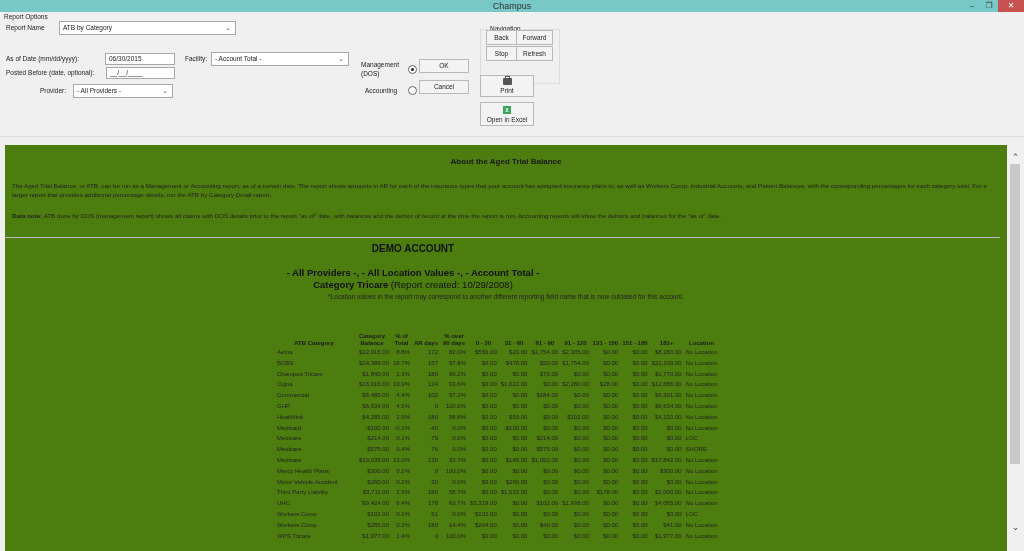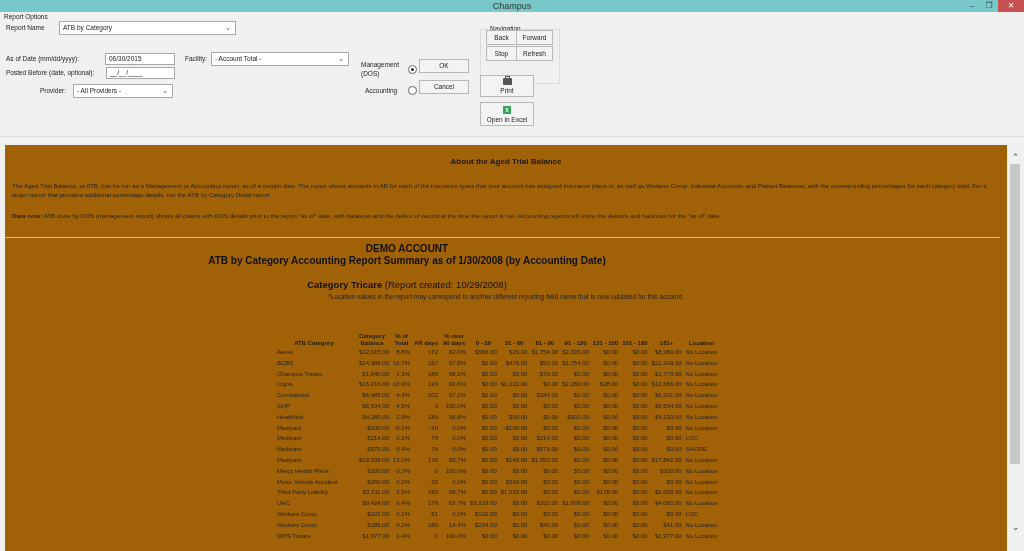--- a/index.html
+++ b/index.html
@@ -13,30 +13,30 @@
     .panel { position: absolute; left: 0; top: 12px; width: 1024px; height: 125px; background: #f0f0f0; border-bottom: 1px solid #dcdcdc; }
     .lbl { position: absolute; font-size: 6.5px; color: #222; white-space: nowrap; }
     .input { position: absolute; background: #fff; border: 1px solid #a8a8a8; font-size: 6.5px; line-height: 10px; padding-left: 3px; color: #222; height: 12px; }
     .select { position: absolute; background: #fff; border: 1px solid #a8a8a8; font-size: 6.5px; line-height: 12px; padding-left: 3px; color: #222; height: 14px; }
     .select .chev { position: absolute; right: 4px; top: 0; font-size: 7px; color: #555; }
     .btn { position: absolute; background: #f3f3f3; border: 1px solid #b8b8b8; font-size: 6.5px; text-align: center; color: #222; }
     .radio { position: absolute; width: 9px; height: 9px; border-radius: 50%; border: 1px solid #666; background: #fff; }
     .radio.on::after { content: ""; position: absolute; left: 2px; top: 2px; width: 3px; height: 3px; border-radius: 50%; background: #222; }
     .navgroup { position: absolute; left: 480px; top: 17px; width: 80px; height: 55px; border: 1px solid #dcdcdc; }
     .navgroup .legend { position: absolute; left: 7px; top: -5px; background: #f0f0f0; padding: 0 2px; font-size: 6.5px; }
-    .content { position: absolute; left: 5px; top: 145px; width: 1002px; height: 406px; background: #a16207; overflow: hidden; }
+    .content { position: absolute; left: 5px; top: 145px; width: 1002px; height: 406px; background: #4d7c0f; overflow: hidden; }
     .scrollbar { position: absolute; left: 1007px; top: 145px; width: 17px; height: 398px; background: #f0f0f0; }
     .scroll-up, .scroll-down { position: absolute; left: 0; width: 17px; height: 14px; text-align: center; font-size: 9px; color: #444; line-height: 14px; }
     .scroll-up { top: 5px; }
     .scroll-down { top: 375px; }
     .scroll-thumb { position: absolute; left: 3px; top: 19px; width: 10px; height: 300px; background: #c8c8c8; }
     .about-title { position: absolute; left: 0; width: 1002px; top: 12px; text-align: center; font-weight: bold; font-size: 8px; }
     .para { position: absolute; left: 7px; width: 990px; font-size: 6.2px; line-height: 9px; color: #222; }
     .hr { position: absolute; left: 0; top: 92px; width: 995px; height: 1px; background: #bdbdbd; }
-    .rep-head { position: absolute; left: 0; width: 804px; text-align: center; font-weight: bold; color: #111; }
+    .rep-head { position: absolute; left: 6px; width: 804px; text-align: center; font-weight: bold; color: #111; }
     .note { position: absolute; left: 0; width: 1002px; text-align: center; font-size: 6.5px; color: #222; }
     table.atb { position: absolute; left: 270px; top: 184px; border-collapse: collapse; font-size: 6px; }
     table.atb th { font-weight: bold; text-align: center; padding: 0 2px; line-height: 7px; vertical-align: bottom; height: 18px; }
     table.atb td { padding: 0 2px; line-height: 10.8px; white-space: nowrap; text-align: right; color: #222; }
     table.atb td.cat { text-align: left; padding-right: 10px; }
     table.atb td.loc { text-align: left; }
   </style>
 </head>
 <body>
 
@@ -104,21 +104,21 @@
 
 <div class="content">
   <div class="about-title">About the Aged Trial Balance</div>
   <div class="para" style="top:36px;">The Aged Trial Balance, or ATB, can be run as a Management or Accounting report, as of a certain date. The report shows amounts in AR for each of the insurance types that your account has assigned insurance plans to, as well as Workers Comp, Industrial Accounts, and Patient Balances, with the corresponding percentages for each category total. For a larger report that provides additional percentage details, run the ATB by Category Detail report.</div>
   <div class="para" style="top:66px;">
     <b>Data note:</b><span> ATB done by DOS (management report) shows all claims with DOS details prior to the report "as of" date, with balances and the debtor of record at the time the report is run. Accounting reports will show the debtors and balances for the "as of" date.</span>
   </div>
   <div class="hr"></div>
 
   <div class="rep-head" style="top:98px;font-size:10px;">DEMO ACCOUNT</div>
-  <div class="rep-head" style="top:110px;font-size:10px;">ATB by Category Accounting Report Summary as of 1/30/2008 (by Accounting Date)</div>
+  <div class="rep-head" style="top:122px;font-size:9.5px;">- All Providers -, - All Location Values -, - Account Total -</div>
   <div class="rep-head" style="top:134px;font-size:9.5px;">
     <span>Category Tricare</span><span style="font-weight:normal;"> (Report created: 10/29/2008)</span>
   </div>
   <div class="note" style="top:148px;">*Location values in the report may correspond to another different reporting field name that is now outdated for this account.</div>
 
   <table class="atb">
     <thead>
       <tr>
         <th style="width:78px;">ATB Category</th>
         <th style="width:38px;">Category Balance</th>

